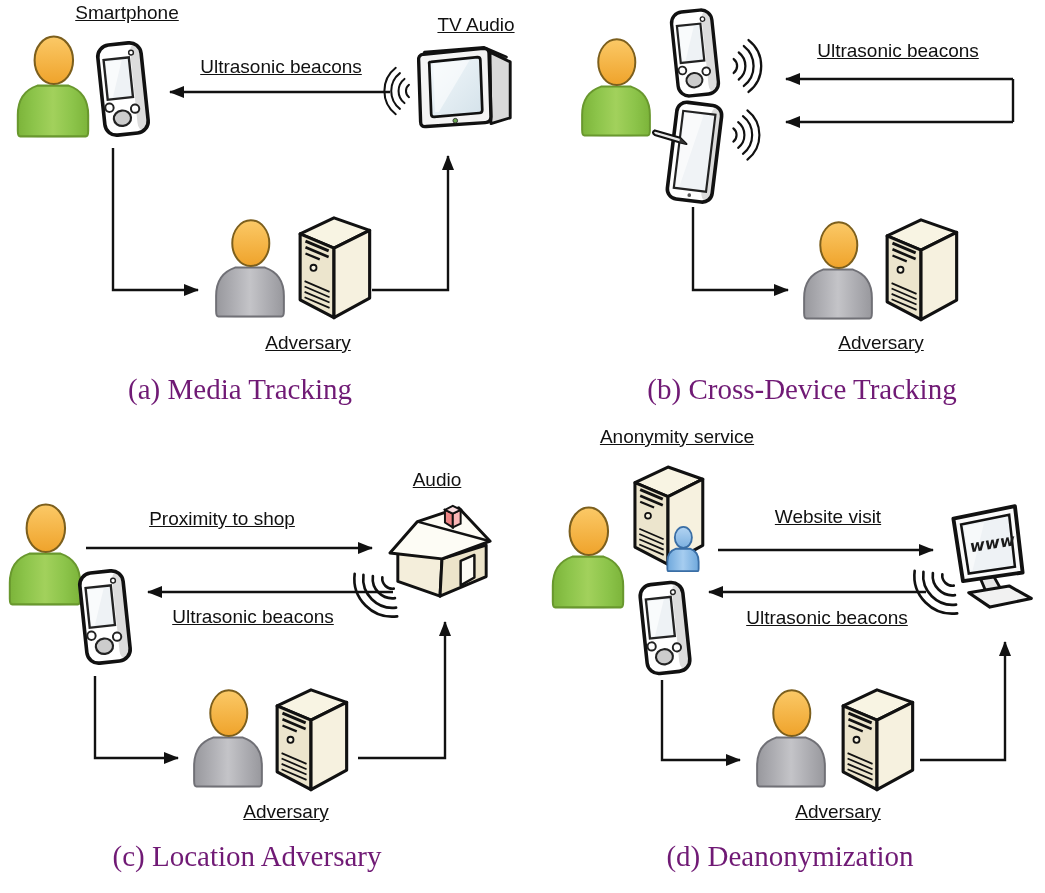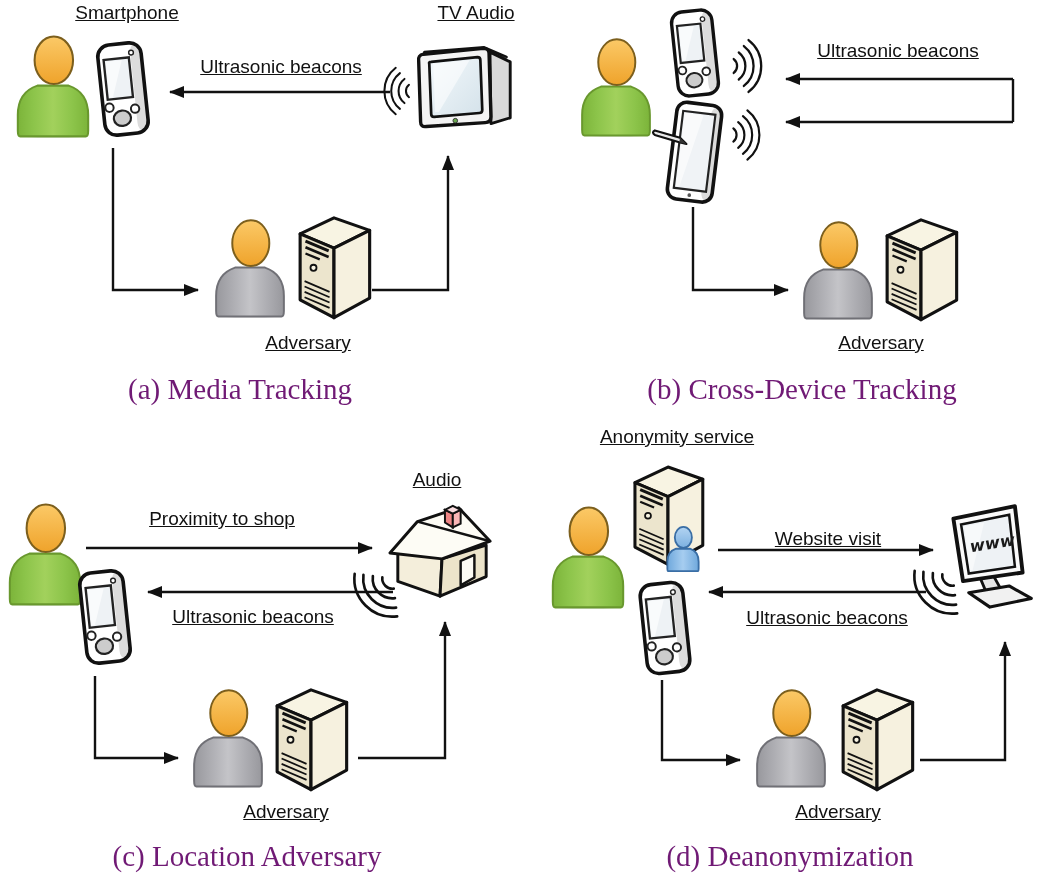--- a/index.html
+++ b/index.html
@@ -134,21 +134,21 @@
         <path d="M34 14 A52 52 0 0 1 34 96"></path>
       </g>
     </symbol>
   </defs>
 </svg>
 
 <div id="canvas">
 
   <div>
     <div class="lbl" style="left:127px;top:2px">Smartphone</div>
-    <div class="lbl" style="left:476px;top:2px">TV Audio</div>
+    <div class="lbl" style="left:476px;top:14px">TV Audio</div>
     <div class="lbl" style="left:281px;top:56px">Ultrasonic beacons</div>
     <div class="lbl" style="left:308px;top:332px">Adversary</div>
     <div class="cap" style="left:240px;top:374px">(a) Media Tracking</div>
 
     <svg class="ic" style="left:12px;top:30px" width="82" height="108" viewBox="0 0 100 132">
       <use href="#pShadow" fill="#000" opacity="0.08"></use>
       <use href="#pBody" fill="url(#gGreen)" stroke="#69982e" stroke-width="2.5"></use>
       <use href="#pHead" fill="url(#gHead)" stroke="#7c5f1d" stroke-width="2.5"></use>
     </svg>
     <svg class="ic" style="left:94px;top:36px" width="58" height="106">
@@ -228,21 +228,21 @@
       <use href="#pBody" fill="url(#gGray)" stroke="#707076" stroke-width="2.5"></use>
       <use href="#pHead" fill="url(#gHead)" stroke="#7c5f1d" stroke-width="2.5"></use>
     </svg>
     <svg class="ic" style="left:270px;top:682px" width="82" height="112">
         <use href="#symServer"></use>
       </svg>
   </div>
 
   <div>
     <div class="lbl" style="left:677px;top:426px">Anonymity service</div>
-    <div class="lbl" style="left:828px;top:528px">Website visit</div>
+    <div class="lbl" style="left:828px;top:506px">Website visit</div>
     <div class="lbl" style="left:827px;top:607px">Ultrasonic beacons</div>
     <div class="lbl" style="left:838px;top:801px">Adversary</div>
     <div class="cap" style="left:790px;top:841px">(d) Deanonymization</div>
 
     <svg class="ic" style="left:547px;top:501px" width="82" height="108" viewBox="0 0 100 132">
       <use href="#pShadow" fill="#000" opacity="0.08"></use>
       <use href="#pBody" fill="url(#gGreen)" stroke="#69982e" stroke-width="2.5"></use>
       <use href="#pHead" fill="url(#gHead)" stroke="#7c5f1d" stroke-width="2.5"></use>
     </svg>
     <svg class="ic" style="left:628px;top:460px" width="80" height="108">

